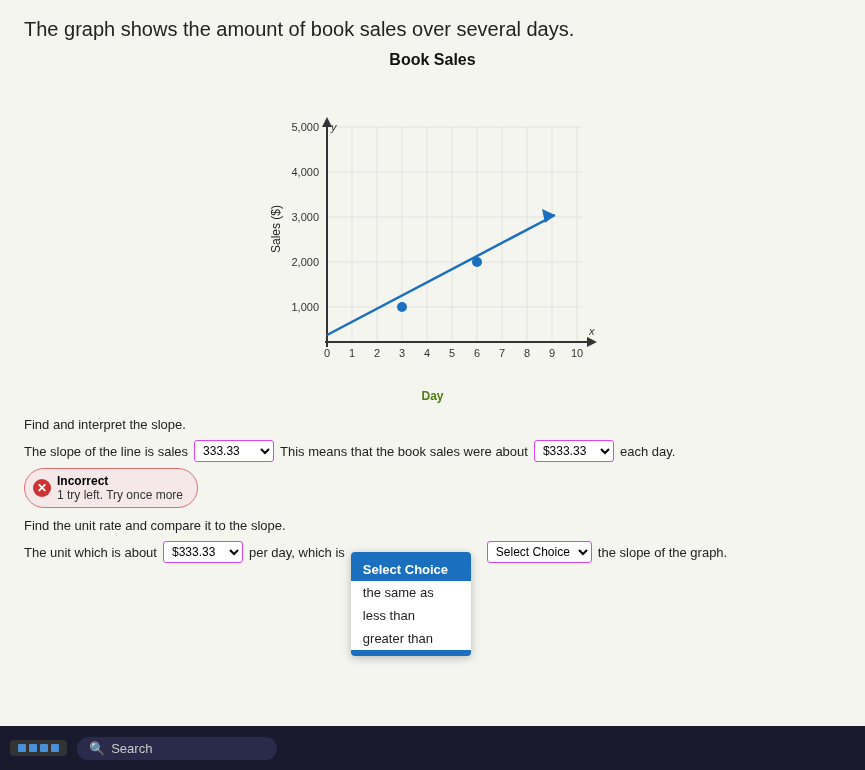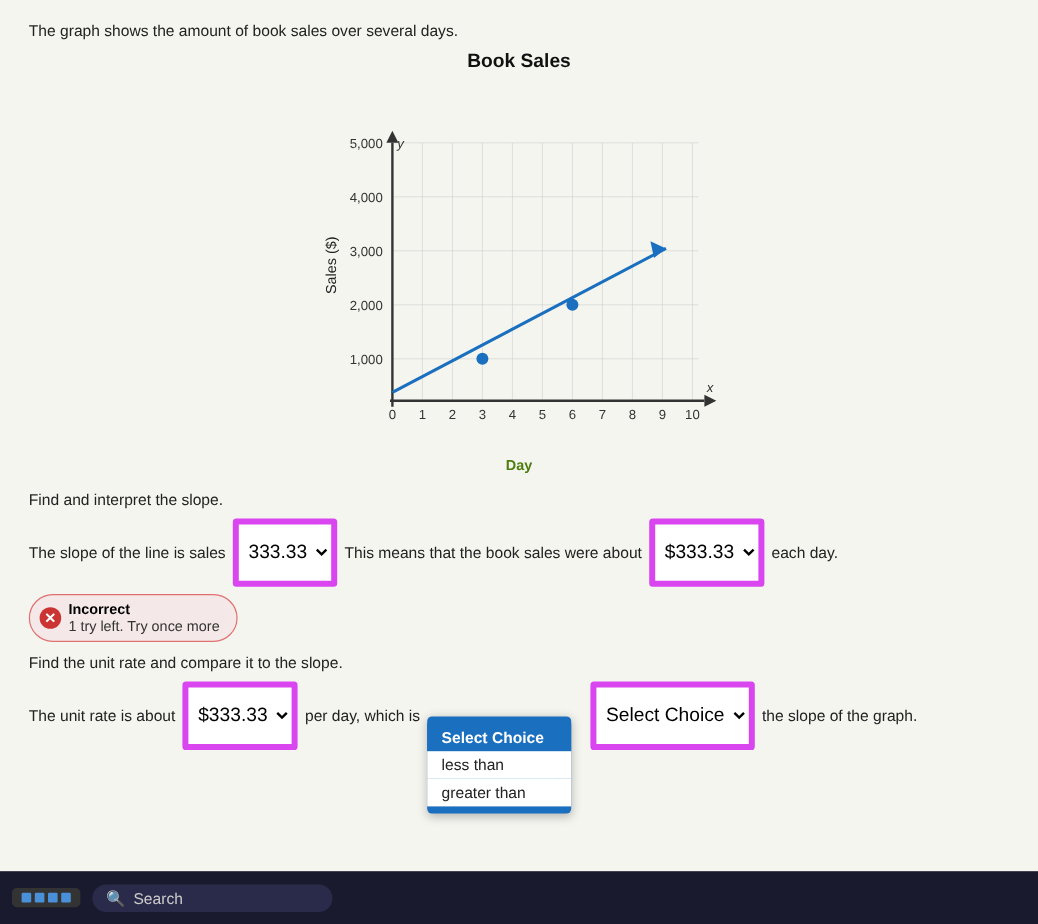--- a/index.html
+++ b/index.html
@@ -12,21 +12,21 @@
       position: relative;
     }
     .screen {
       background: #f5f5f0;
       width: 865px;
       min-height: 740px;
       padding: 18px 24px 10px 24px;
       position: relative;
     }
     .intro-text {
-      font-size: 13px;
+      font-size: 20px;
       color: #222;
       margin-bottom: 10px;
     }
     .chart-section {
       display: flex;
       flex-direction: column;
       align-items: center;
       margin-bottom: 14px;
     }
     .chart-title {
@@ -77,24 +77,24 @@
     .slope-row {
       display: flex;
       align-items: center;
       flex-wrap: wrap;
       gap: 6px;
       font-size: 13px;
       color: #222;
       margin-bottom: 6px;
     }
     select.inline-select {
-      border: 5px solid #d946ef;
+      border: 1px solid #d946ef;
       background: #fff;
-      font-size: 16px;
-      padding: 14px 4px;
+      font-size: 12px;
+      padding: 2px 4px;
       border-radius: 3px;
       cursor: pointer;
       min-width: 80px;
     }
     .part-b-label {
       font-size: 13px;
       font-weight: bold;
       color: #222;
       margin: 10px 0 6px 0;
     }
@@ -307,31 +307,32 @@
       <div class="x-icon">✕</div>
       <div class="incorrect-text">
         <strong>Incorrect</strong>
         <span>1 try left. Try once more</span>
       </div>
     </div>
 
     <p class="question-text">Find the unit rate and compare it to the slope.</p>
 
     <div class="unit-rate-row">
-      <span>The unit rate is about</span>
+      <span>The unit which is about</span>
       <select class="inline-select">
         <option>$333.33</option>
         <option>$250.00</option>
         <option>$400.00</option>
       </select>
       <span>per day, which is</span>
 
       <div class="dropdown-wrapper">
         <div class="dropdown-popup">
           <div class="dropdown-header">Select Choice</div>
+          <div class="dropdown-item">the same as</div>
           <div class="dropdown-item">less than</div>
           <div class="dropdown-item">greater than</div>
         </div>
       </div>
 
       <select class="inline-select" style="margin-left:130px;">
         <option>Select Choice</option>
         <option>the same as</option>
         <option>greater than</option>
         <option>less than</option>

